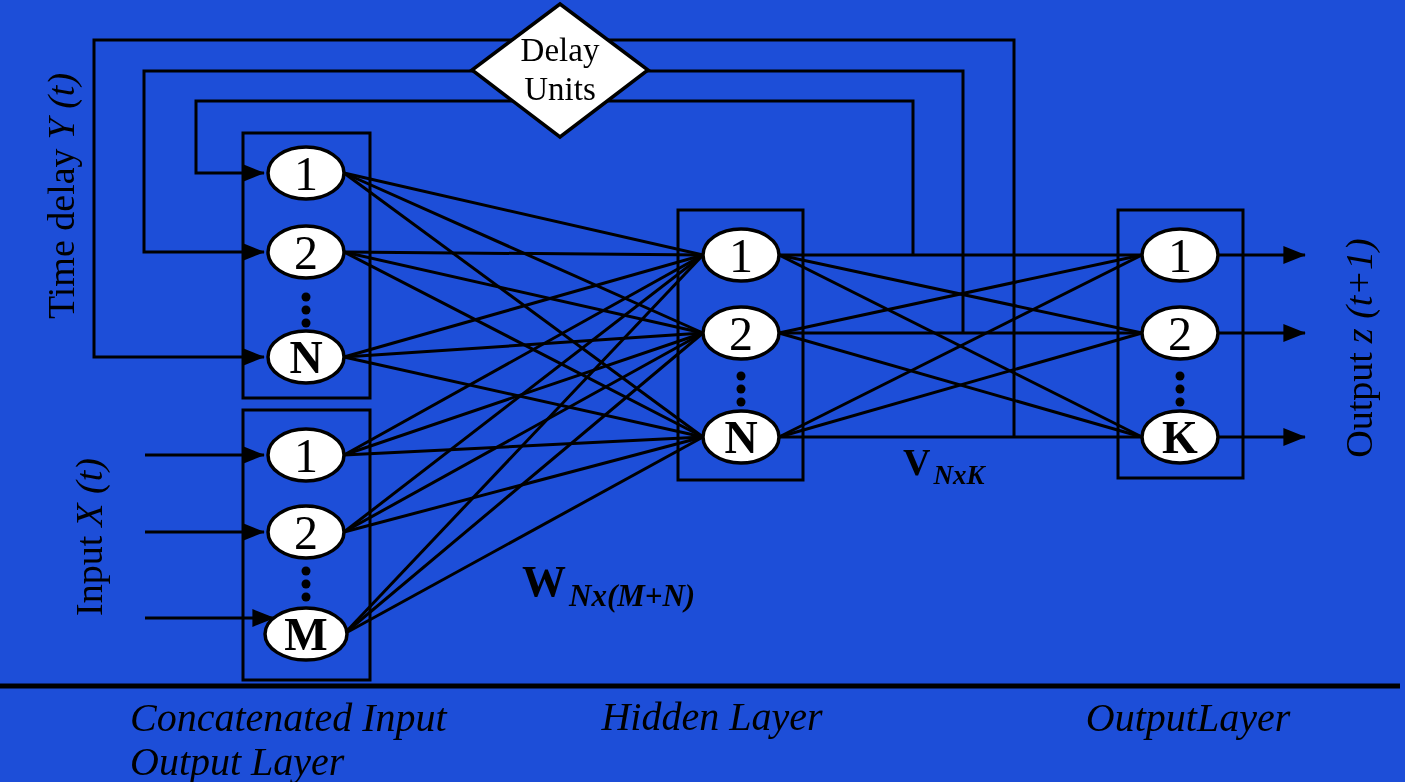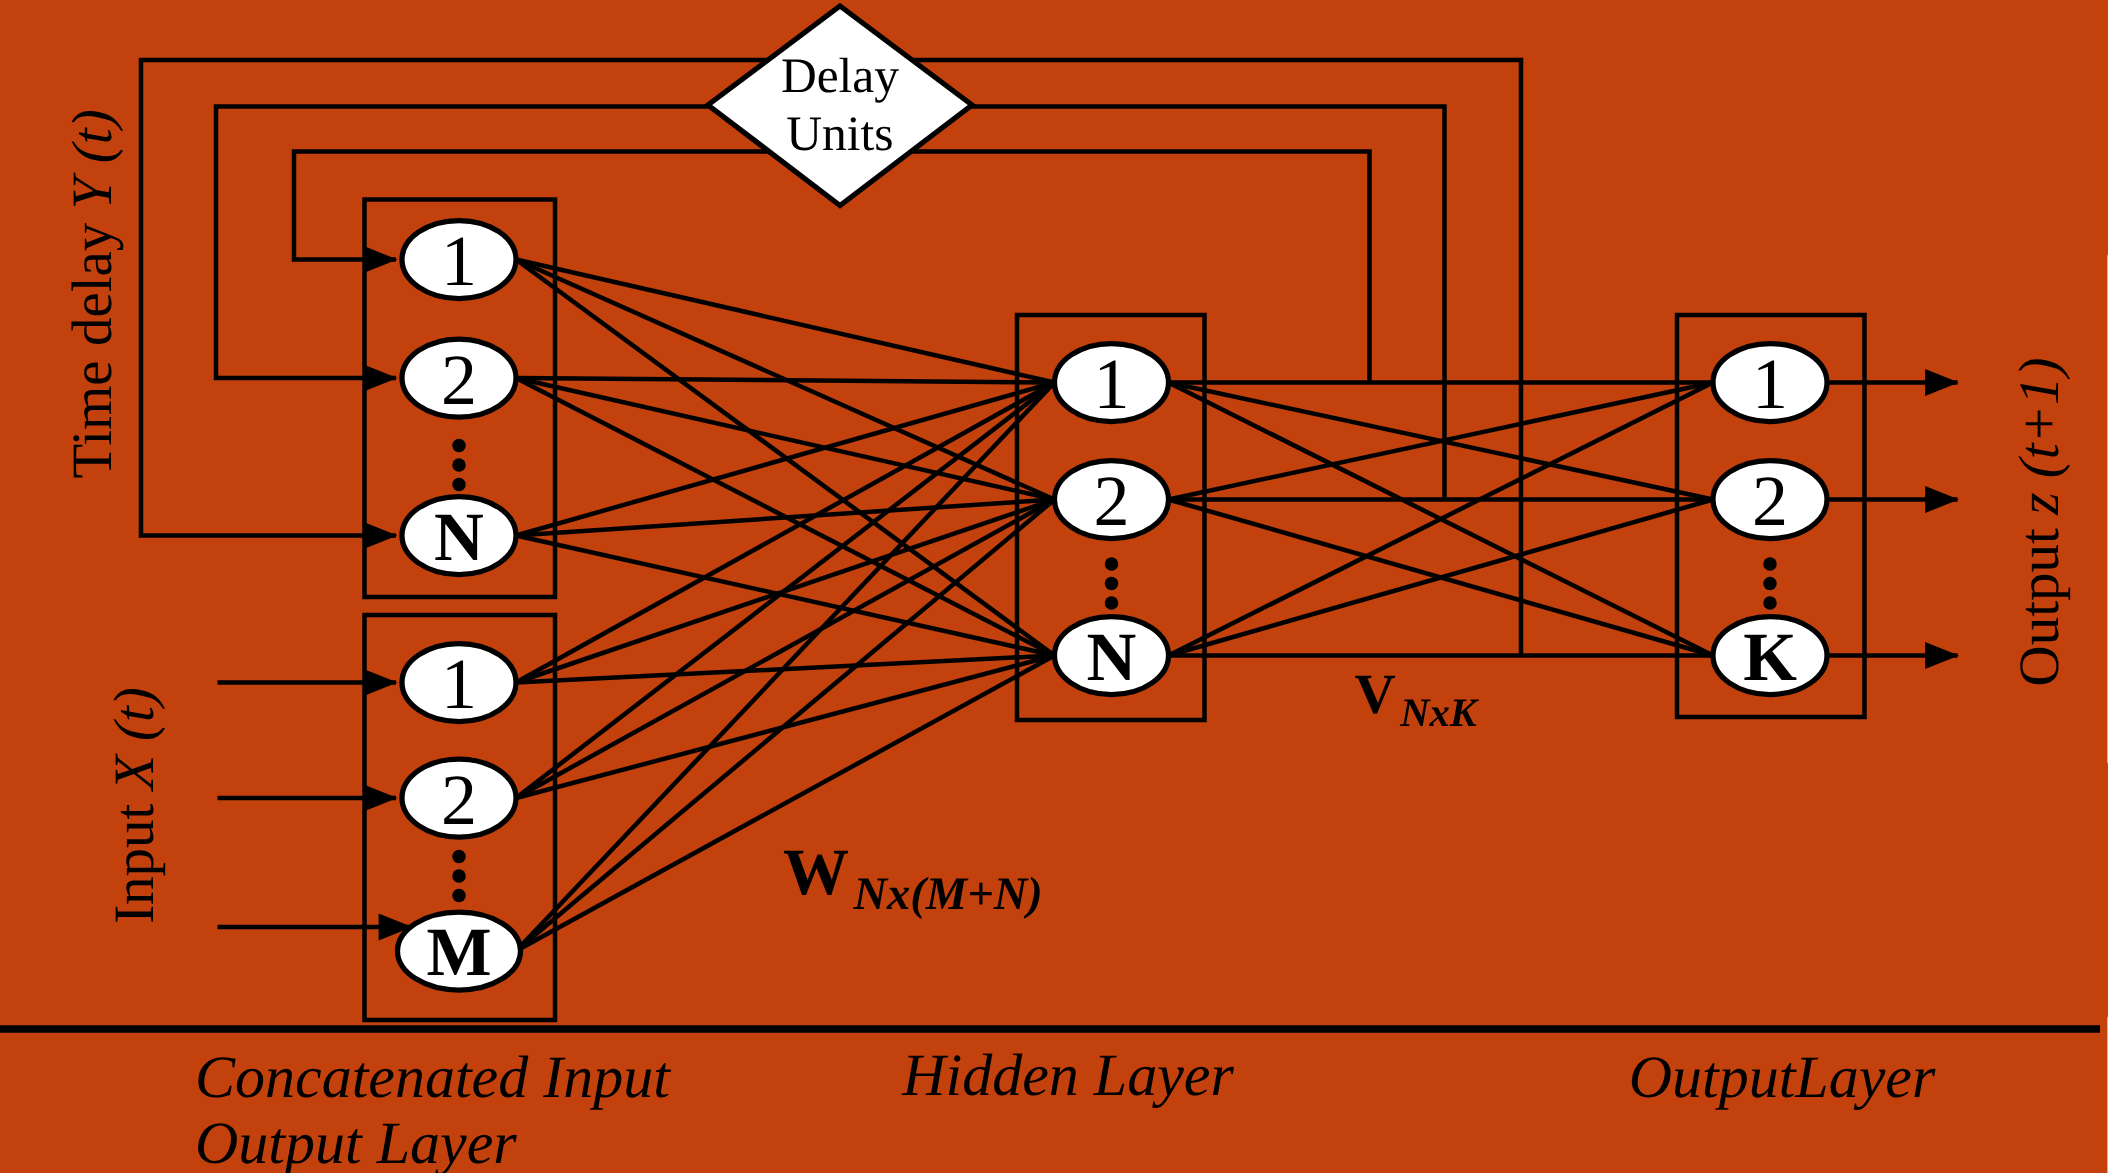--- a/index.html
+++ b/index.html
@@ -1,16 +1,16 @@
 <!DOCTYPE html>
 <html><head>
 <meta charset="utf-8">
 <style>
   html,body{margin:0;padding:0;background:#ffffff;}
-  .stage{position:relative;width:1405px;height:782px;background:#c2410c;overflow:hidden;}
+  .stage{position:relative;width:1405px;height:782px;background:#1d4ed8;overflow:hidden;}
   svg{display:block;}
   .ln{stroke:#000000;stroke-width:3;fill:none;}
   .rule{stroke:#000000;stroke-width:5;fill:none;}
   .bx{fill:none;stroke:#000000;stroke-width:3;}
   .nd{fill:#ffffff;stroke:#000000;stroke-width:3.5;}
   .diam{fill:#ffffff;stroke:#000000;stroke-width:3.5;}
   .t{font-family:"Liberation Serif","DejaVu Serif",serif;fill:#000000;}
   .it{font-style:italic;}
   .b{font-weight:bold;}
   .dot{fill:#000000;stroke:none;}

